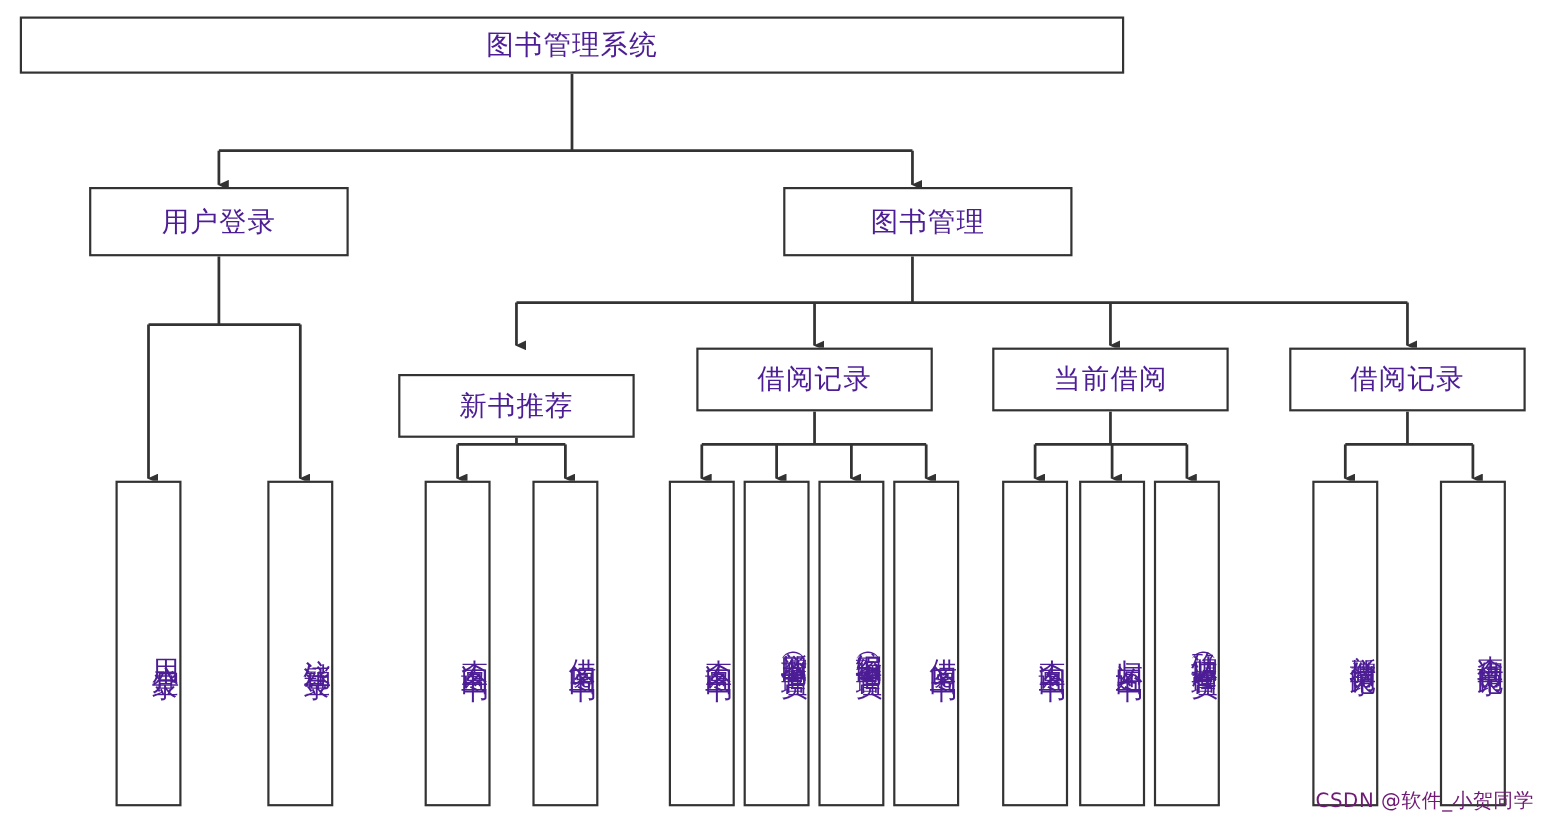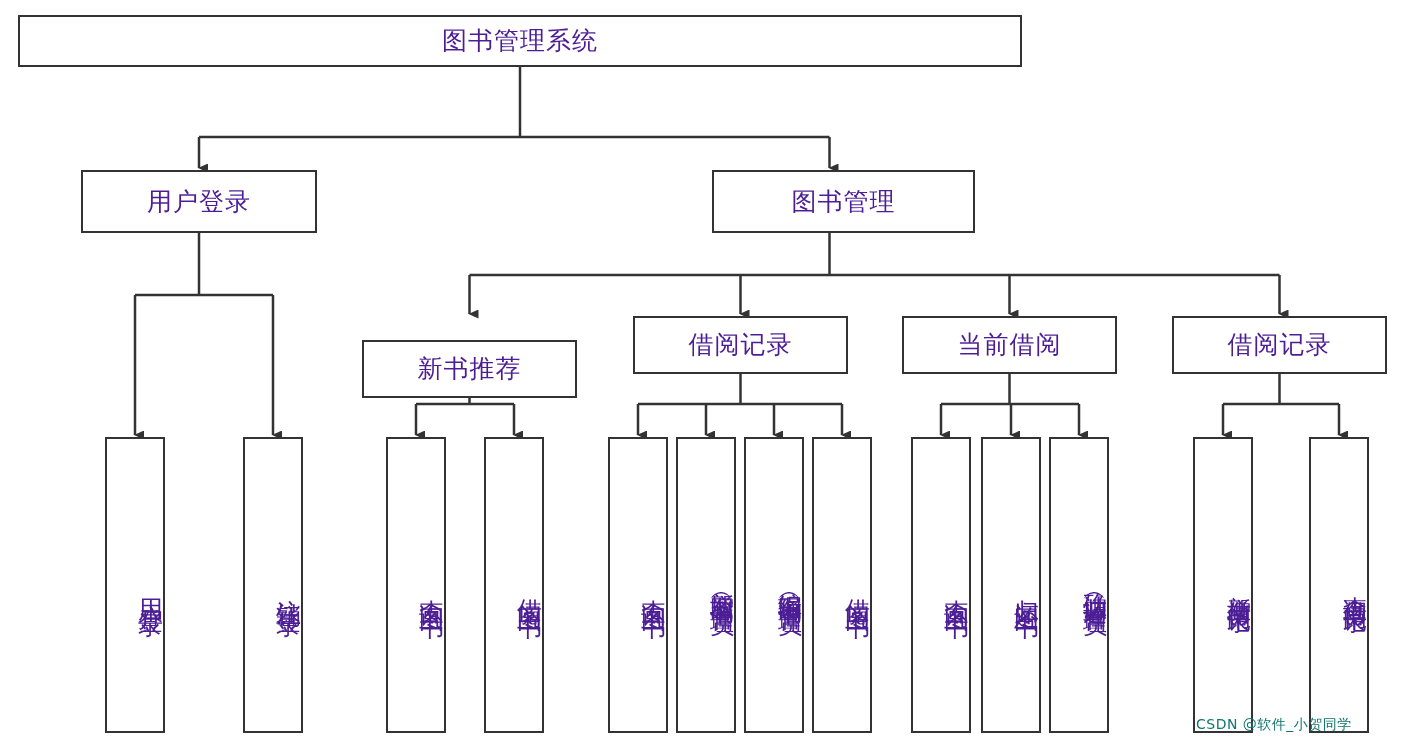--- a/index.html
+++ b/index.html
@@ -53,22 +53,22 @@
     justify-content: center;
     overflow: hidden;
   }
   .node.vert.tall-text {
     font-size: 24px;
     letter-spacing: 3px;
     padding-top: 8px;
   }
   .watermark {
     position: absolute;
-    font-size: 14px;
-    color: #0f766e;
+    font-size: 18px;
+    color: #701a75;
     white-space: nowrap;
     letter-spacing: 0.5px;
   }
 </style>
 </head>
 <body>
 
 <div id="diagram-root">
 
   <svg id="edges-layer" viewBox="0 0 1405 747" width="1405" height="747" xmlns="http://www.w3.org/2000/svg">

